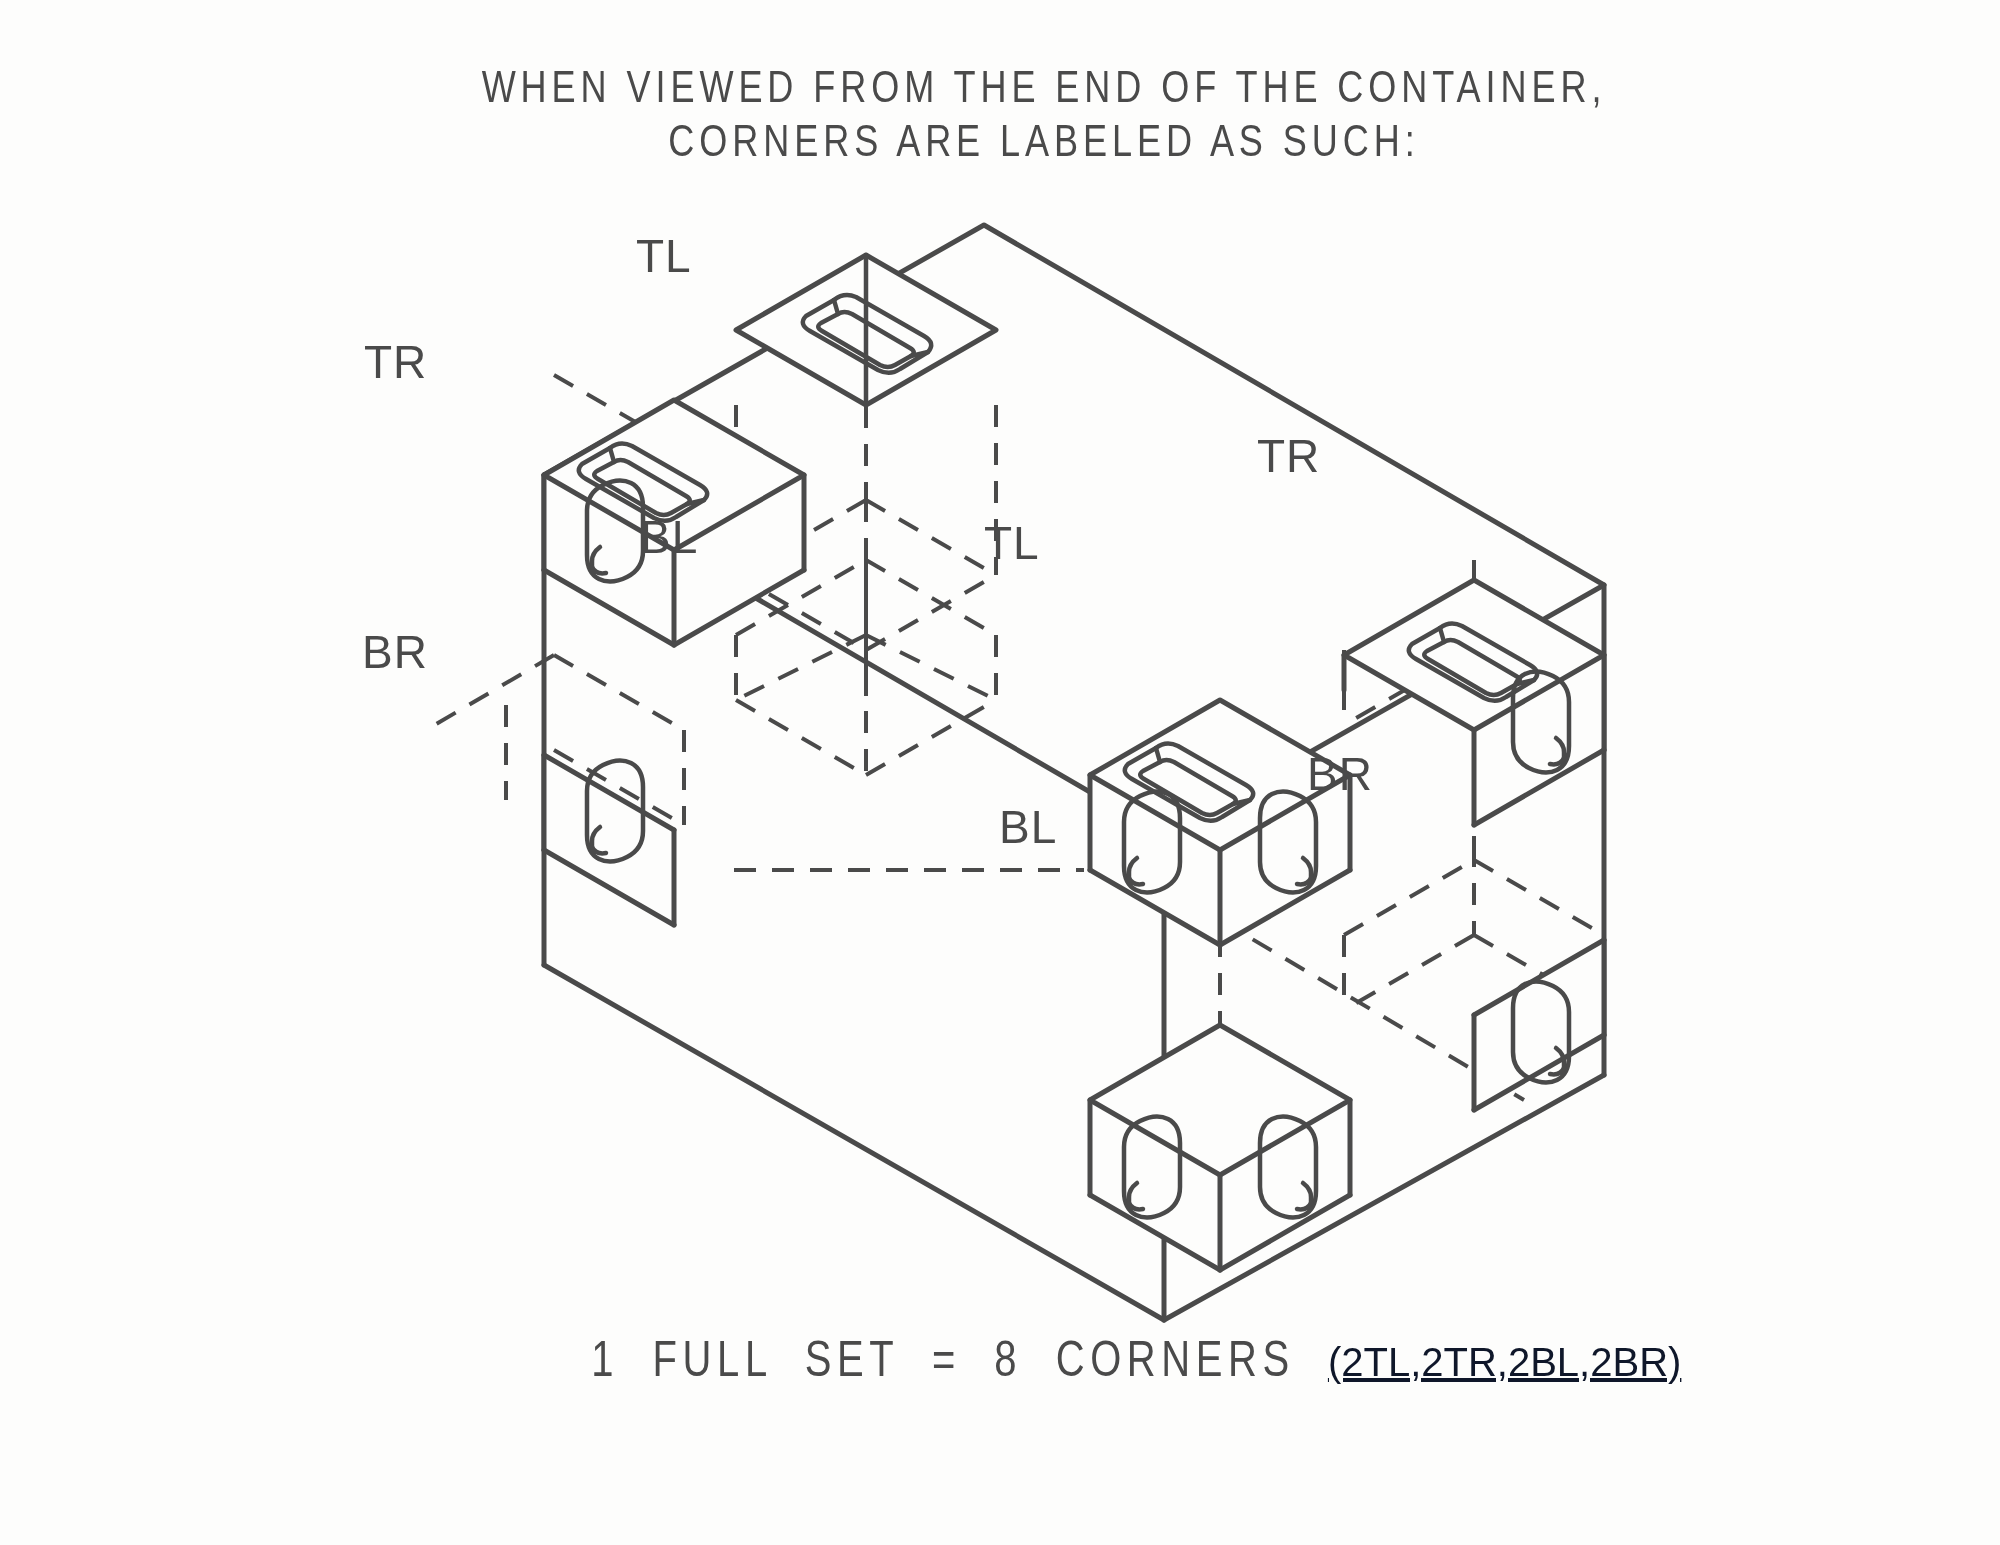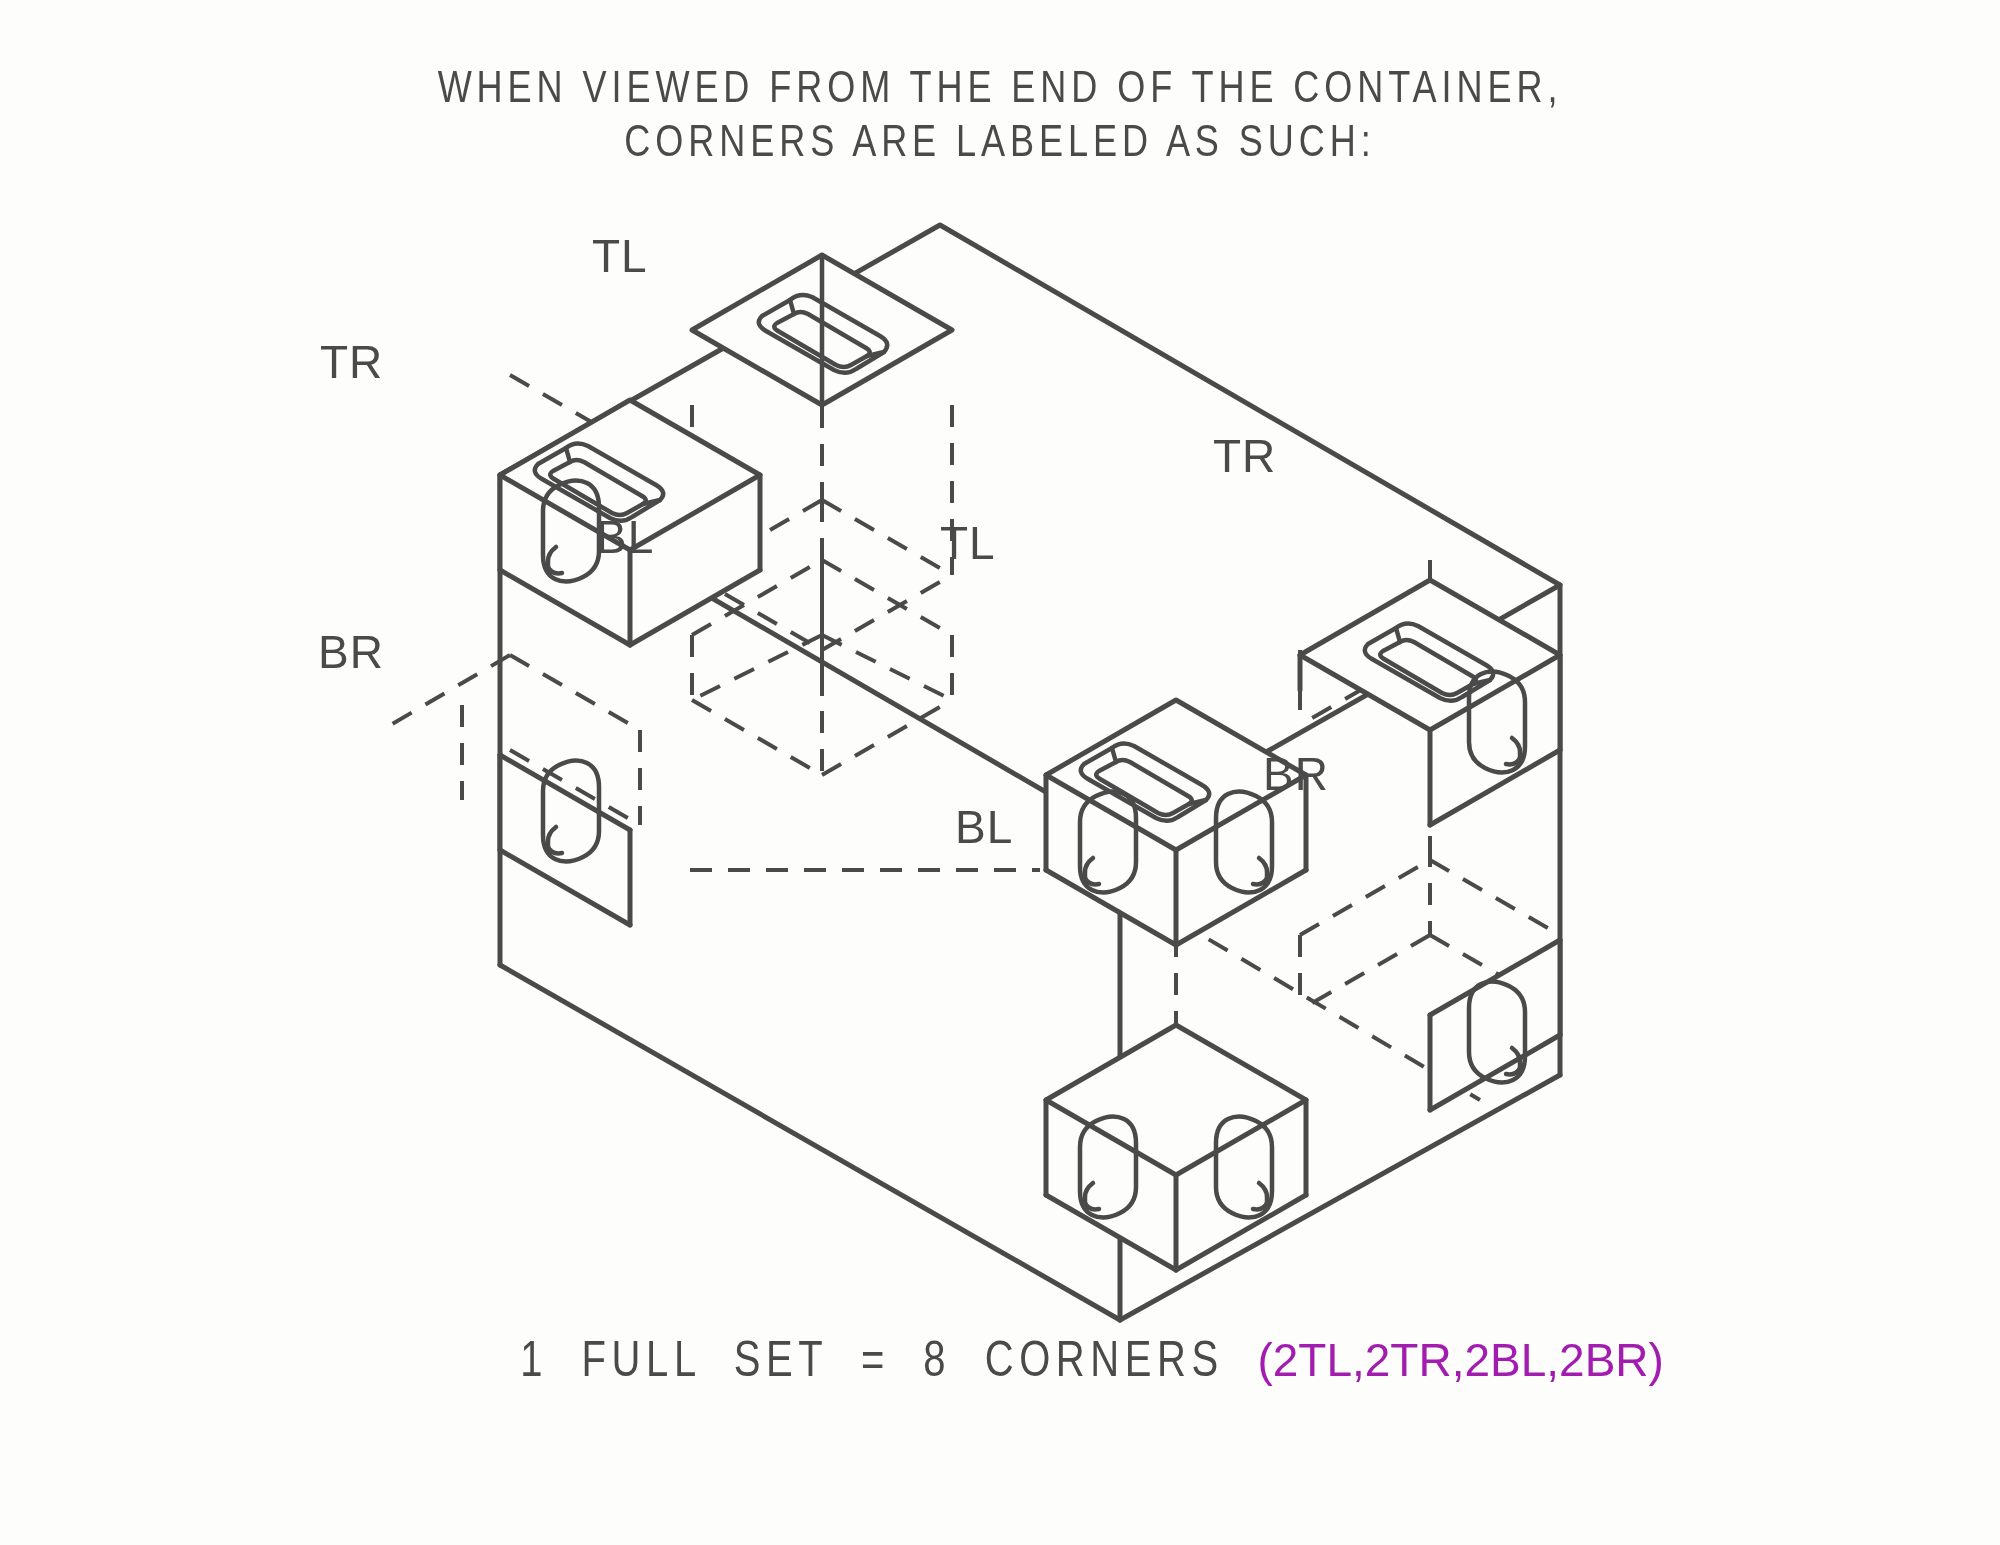--- a/index.html
+++ b/index.html
@@ -3,21 +3,21 @@
 <meta charset="utf-8">
 <style>
   html,body{margin:0;padding:0;}
   body{
     width:2000px;height:1545px;
     background:#fdfdfc;
     font-family:"Liberation Sans", sans-serif;
     overflow:hidden;
     position:relative;
   }
-  #root{position:absolute;inset:0;}
+  #root{position:absolute;inset:0;margin-left:44px;}
   .title-block{
     position:absolute;left:0;top:60px;width:2000px;
     text-align:center;
   }
   .title-line{
     font-family:"Liberation Sans", sans-serif;
     font-size:44px;
     font-weight:400;
     letter-spacing:6px;
     color:#4a4a4a;
@@ -32,23 +32,24 @@
     white-space:nowrap;
   }
   .footer-a{
     font-family:"Liberation Sans", sans-serif;
     font-size:50px;letter-spacing:7px;color:#4a4a4a;
     display:inline-block;transform:scaleX(0.80);transform-origin:right center;
     white-space:pre;
   }
   .footer-b{
     font-family:"Liberation Sans", sans-serif;
-    font-size:46px;letter-spacing:0px;color:#a21caf;
+    font-size:40px;letter-spacing:0px;color:#0f172a;
     display:inline-block;
     white-space:pre;
+    text-decoration:underline;
   }
   svg#drawing{position:absolute;left:0;top:0;width:2000px;height:1545px;}
   .solid{fill:none;stroke:#4a4a4a;stroke-width:5;stroke-linecap:round;stroke-linejoin:round;}
   .solid-thin{fill:none;stroke:#4a4a4a;stroke-width:4.5;stroke-linecap:round;stroke-linejoin:round;}
   .hid{fill:none;stroke:#4a4a4a;stroke-width:4;stroke-linecap:butt;stroke-linejoin:miter;stroke-dasharray:22 16;}
   .lbl{
     font-family:"Liberation Sans", sans-serif;
     font-size:46px;fill:#4a4a4a;letter-spacing:1px;
   }
   .wht{fill:#fdfdfc;stroke:none;}

